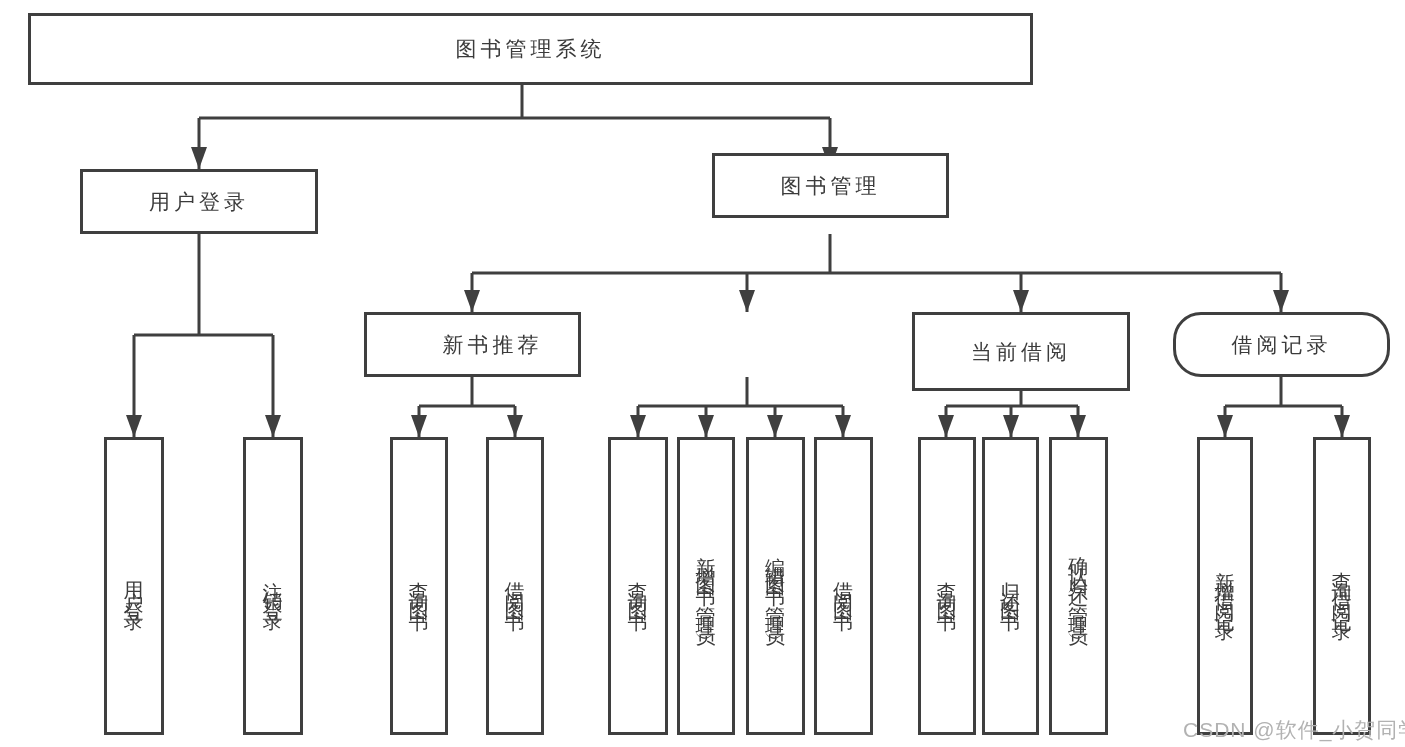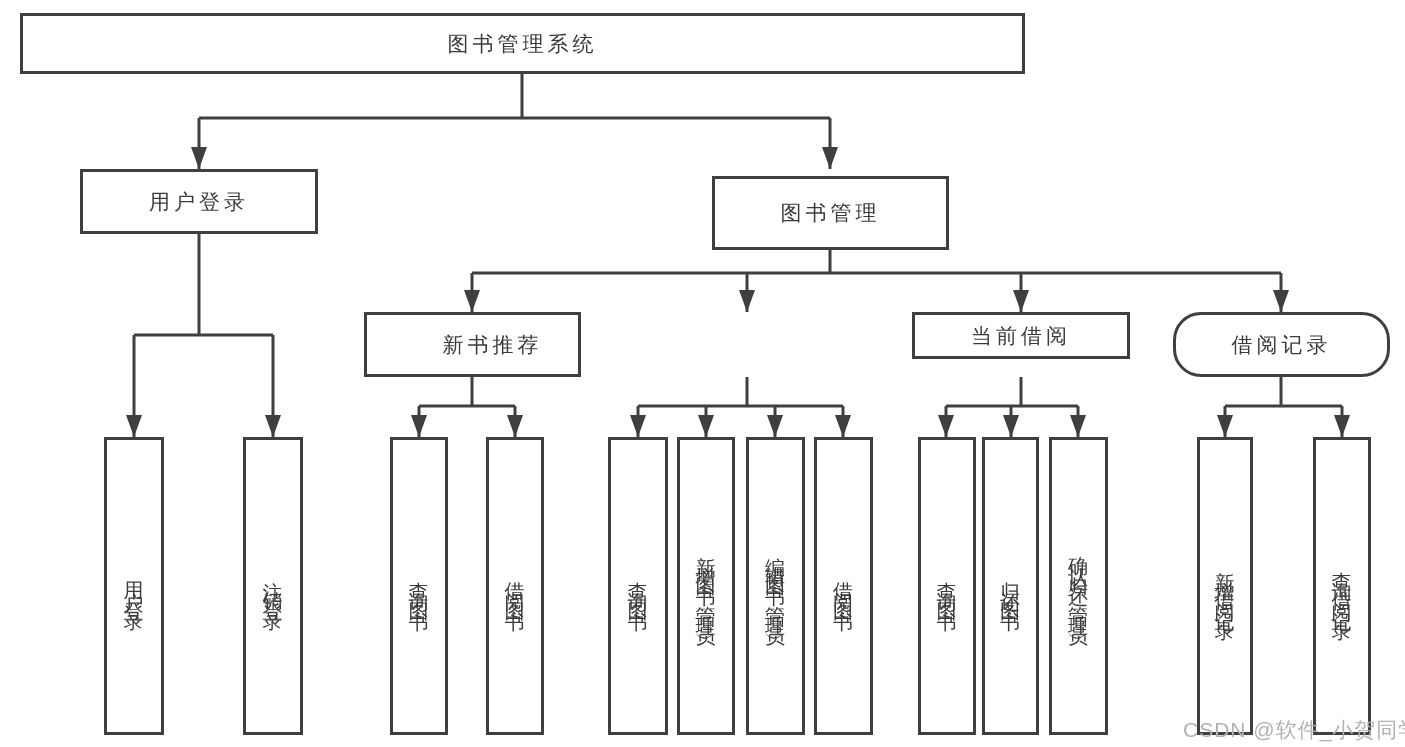--- a/index.html
+++ b/index.html
@@ -89,27 +89,27 @@
       <polygon points="767,415 783,415 775,437"></polygon>
       <polygon points="835,415 851,415 843,437"></polygon>
       <polygon points="938,415 954,415 946,437"></polygon>
       <polygon points="1003,415 1019,415 1011,437"></polygon>
       <polygon points="1070,415 1086,415 1078,437"></polygon>
       <polygon points="1217,415 1233,415 1225,437"></polygon>
       <polygon points="1334,415 1350,415 1342,437"></polygon>
     </g>
   </svg>
 
-  <div class="hbox" style="left:20px; top:13px; width:1005px; height:61px;">图书管理系统</div>
+  <div class="hbox" style="left:28px; top:13px; width:1005px; height:72px;">图书管理系统</div>
 
   <div class="hbox" style="left:80px; top:169px; width:238px; height:65px;">用户登录</div>
-  <div class="hbox" style="left:712px; top:176px; width:237px; height:74px;">图书管理</div>
+  <div class="hbox" style="left:712px; top:153px; width:237px; height:65px;">图书管理</div>
 
   <div class="hbox" style="left:364px; top:312px; width:217px; height:65px;padding-left:40px;">新书推荐</div>
-  <div class="hbox" style="left:912px; top:312px; width:218px; height:47px;">当前借阅</div>
+  <div class="hbox" style="left:912px; top:312px; width:218px; height:79px;">当前借阅</div>
   <div class="hbox" style="left:1173px; top:312px; width:217px; height:65px;border-radius:28px;">借阅记录</div>
 
   <div class="vbox" style="left:104px; top:437px; width:60px; height:298px;">
     <span class="vtext">用户登录</span>
   </div>
   <div class="vbox" style="left:243px; top:437px; width:60px; height:298px;">
     <span class="vtext">注销登录</span>
   </div>
 
   <div class="vbox" style="left:390px; top:437px; width:58px; height:298px;">

